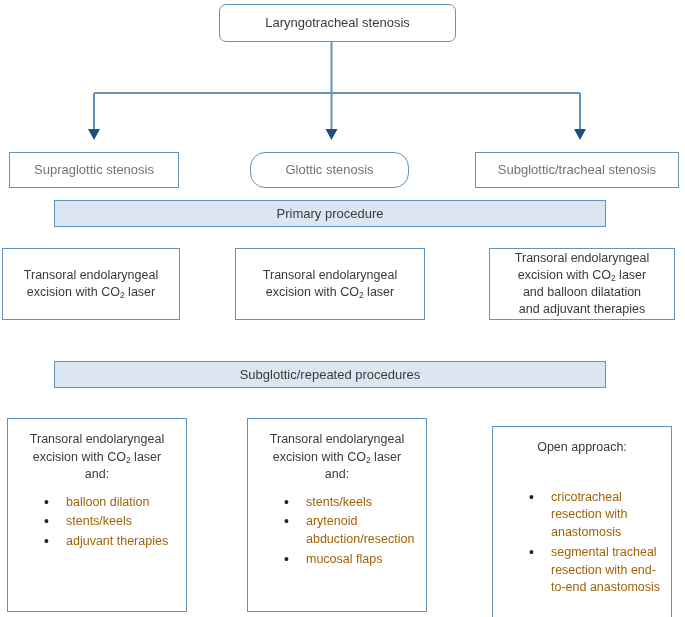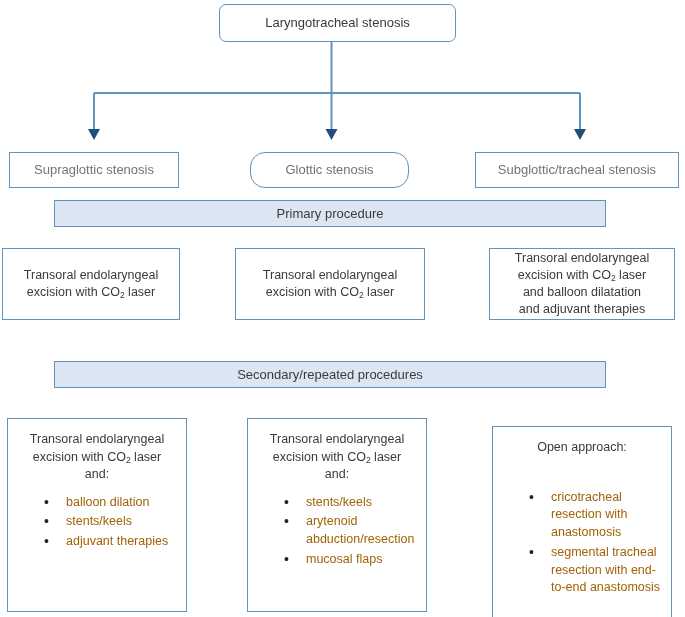--- a/index.html
+++ b/index.html
@@ -218,21 +218,21 @@
   <div class="box proc-box" id="proc-box-2">
     <span class="txt">
       <span>Transoral endolaryngeal</span><br>
       <span>excision with CO</span><sub>2</sub><span> laser</span><br>
       <span>and balloon dilatation</span><br>
       <span>and adjuvant therapies</span>
     </span>
   </div>
 
   <div class="banner" id="banner-secondary">
-    <span class="txt">Secondary/repeated procedures</span>
+    <span class="txt">Subglottic/repeated procedures</span>
   </div>
 
   <div class="box sec-box" id="sec-box-0">
     <span class="heading">
       <span>Transoral endolaryngeal</span><br>
       <span>excision with CO</span><sub>2</sub><span> laser</span><br>
       <span>and:</span>
     </span>
     <ul class="bullets">
       <li>balloon dilation</li>

